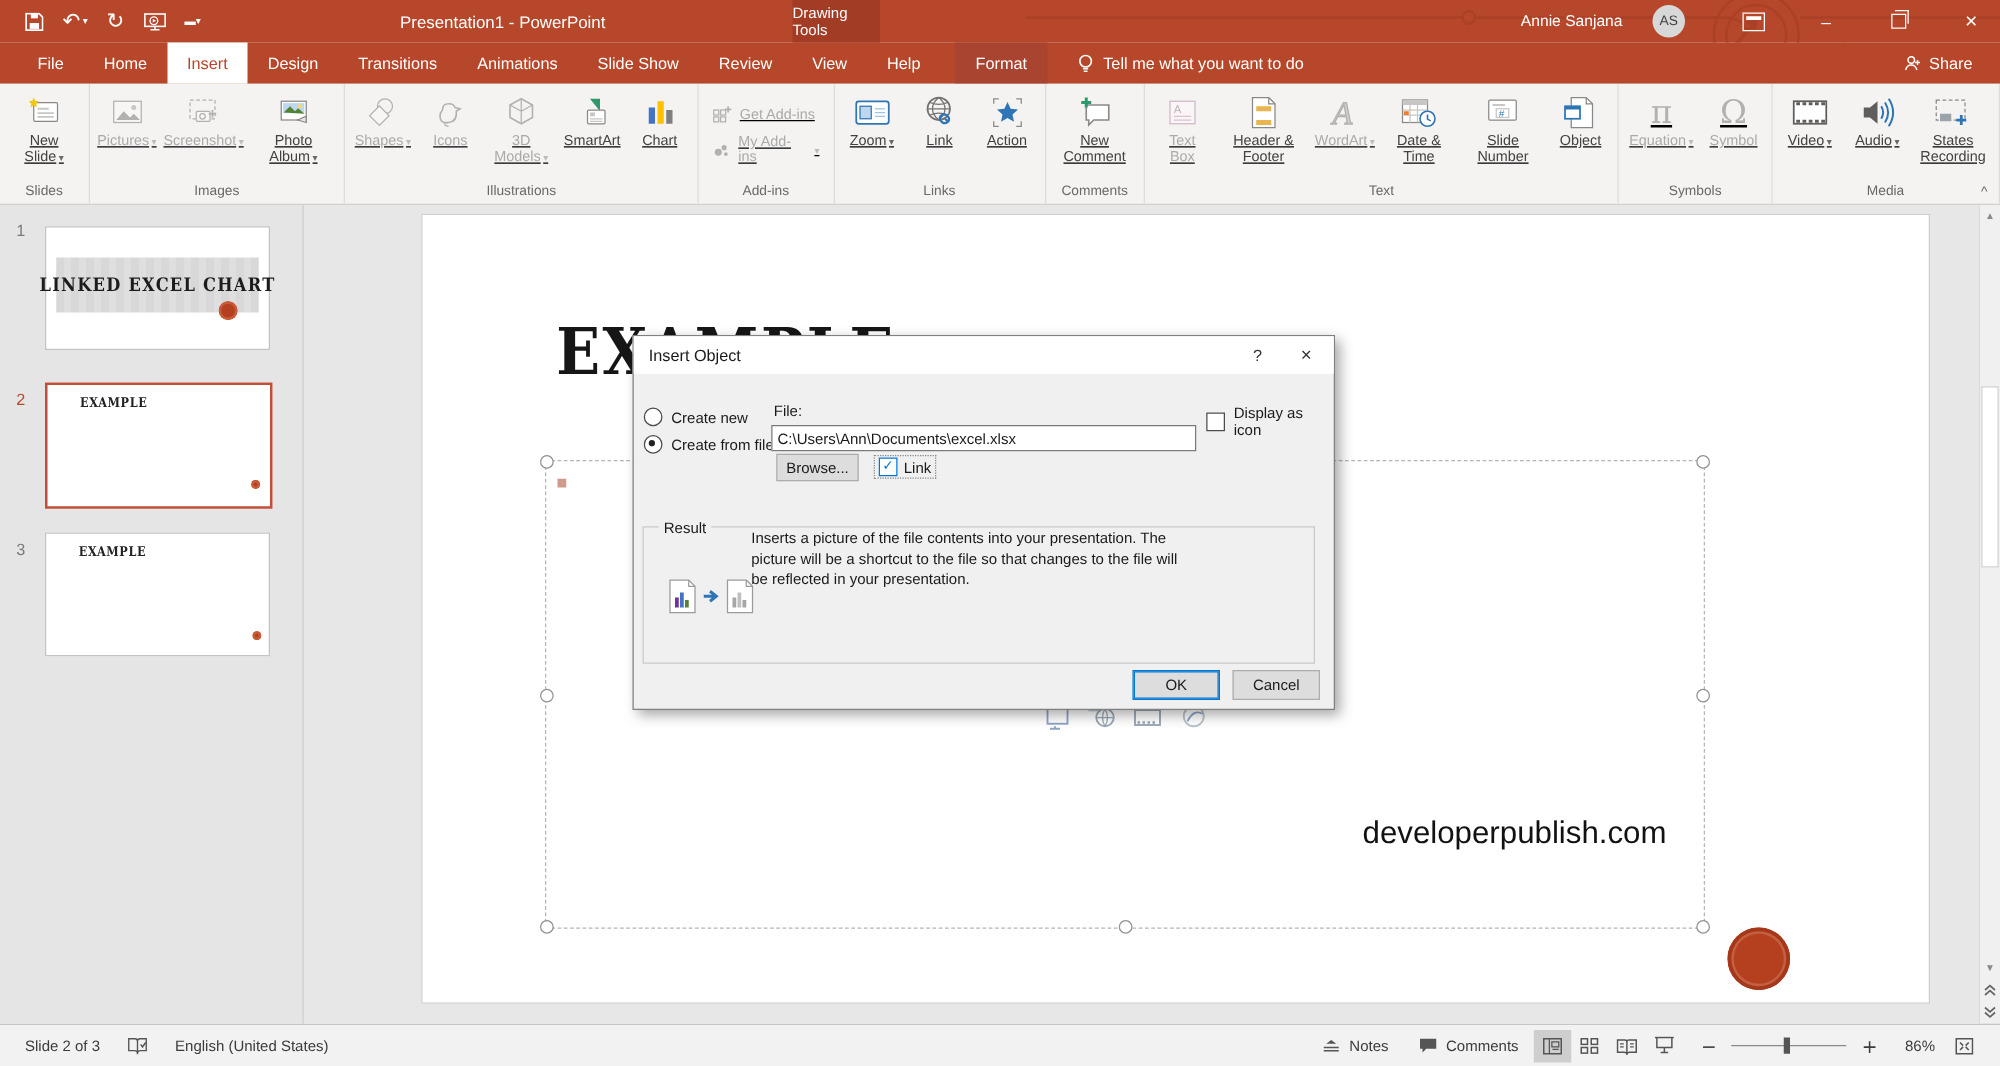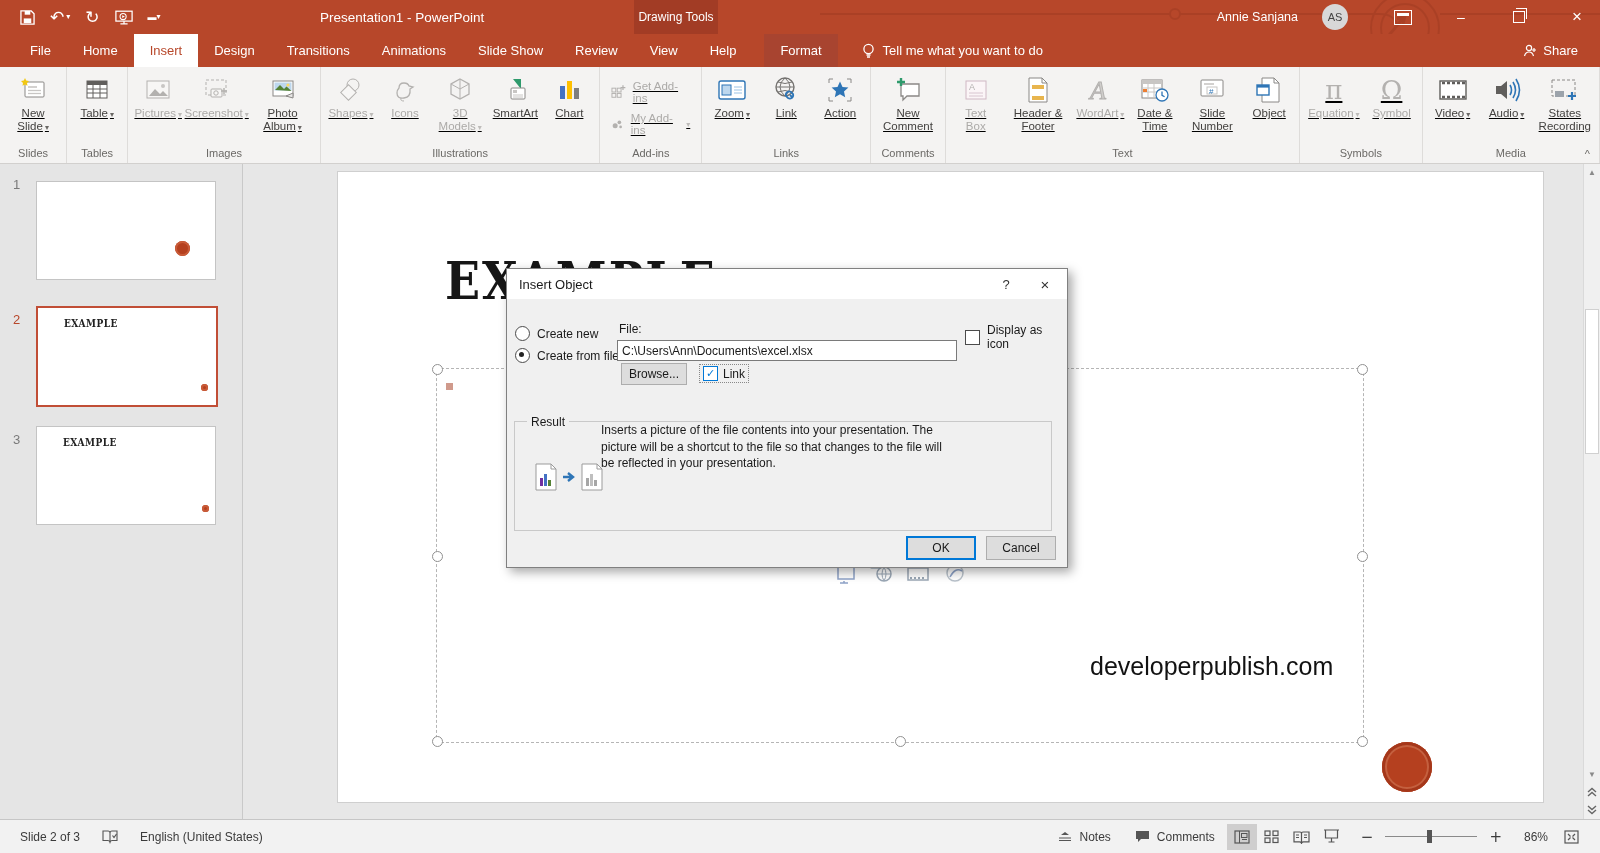--- a/index.html
+++ b/index.html
@@ -6,21 +6,21 @@
   body{width:1600px;height:853px;overflow:hidden;font-family:"Liberation Sans",sans-serif;
        -webkit-font-smoothing:antialiased;background:#E7E7E7;position:relative;}
   .page{width:1600px;height:853px;display:flex;flex-direction:column;}
 
   
   .titlebar{height:34px;background:#B7472A;color:#fff;display:flex;align-items:center;position:relative;flex:0 0 auto;}
   .deco{position:absolute;right:0;top:0;height:67px;width:780px;pointer-events:none;opacity:.5;}
   .qat{display:flex;align-items:center;gap:15px;padding-left:20px;z-index:2;}
   .qat .qbtn{color:#fff;font-size:15px;line-height:1;cursor:default;display:flex;align-items:center;}
   .win-title{position:absolute;left:320px;top:0;height:34px;display:flex;align-items:center;font-size:13.5px;color:#fff;z-index:2;}
-  .ctx-tools{position:absolute;left:634px;top:0;width:84px;height:34px;background:#A23C25;display:flex;align-items:center;justify-content:center;font-size:12px;color:#fff;z-index:2;}
+  .ctx-tools{position:absolute;left:634px;top:0;width:70px;height:34px;background:#A23C25;display:flex;align-items:center;justify-content:center;font-size:12px;color:#fff;z-index:2;}
   .tb-right{margin-left:auto;display:flex;align-items:center;gap:12px;z-index:2;}
   .user-name{font-size:12.5px;margin-right:12px;}
   .avatar{width:26px;height:26px;border-radius:50%;background:#D8D8D8;color:#444;font-size:11px;display:flex;align-items:center;justify-content:center;margin-right:20px;}
   .winbtn{width:46px;height:34px;display:flex;align-items:center;justify-content:center;color:#fff;font-size:14px;}
   .restore-box{width:10px;height:10px;border:1px solid #fff;position:relative;}
   .restore-box:before{content:"";position:absolute;left:2px;top:-4px;width:10px;height:10px;border:1px solid #fff;border-bottom:none;border-left:none;}
   .ribbonbar-ic{width:16px;height:13px;border:1px solid #fff;position:relative;}
   .ribbonbar-ic:before{content:"";position:absolute;top:2px;left:2px;right:2px;height:3px;background:#fff;}
 
   
@@ -216,35 +216,20 @@
                 <line x1="9" y1="17.5" x2="22" y2="17.5" stroke="#C8C6C4" stroke-width="1.3"></line>
                 <path d="M6 2 l1.2 2.6 2.8.4 -2 2 .5 2.8 -2.5-1.3 -2.5 1.3 .5-2.8 -2-2 2.8-.4 Z" fill="#F2C811"></path>
               </svg>
           </span>
           <span class="lbl"><span>New Slide</span><span class="caret">▾</span></span>
         </div>
       </div>
       <div class="glabel">Slides</div>
     </div>
 
-    <div class="rgroup">
-      <div class="rbtns">
-        <div class="bbtn">
-          <span class="icbox">
-            <svg class="ic" width="28" height="28" viewBox="0 0 28 28">
-                <rect x="4" y="5" width="20" height="17" fill="#fff" stroke="#605E5C"></rect>
-                <rect x="4" y="5" width="20" height="4" fill="#605E5C"></rect>
-                <path d="M4 13 h20 M4 17 h20 M10 9 v13 M17 9 v13" stroke="#605E5C"></path>
-              </svg>
-          </span>
-          <span class="lbl"><span>Table</span><span class="caret">▾</span></span>
-        </div>
-      </div>
-      <div class="glabel">Tables</div>
-    </div>
 
     <div class="rgroup">
       <div class="rbtns">
         <div class="bbtn dis">
           <span class="icbox">
             <svg class="ic" width="28" height="28" viewBox="0 0 28 28">
                 <rect x="3" y="5" width="22" height="17" fill="#F7F6F5" stroke="#B3B1AF"></rect>
                 <circle cx="19" cy="10" r="2" fill="#C8C6C4"></circle>
                 <path d="M5 20 l6-7 5 5 3-3 5 5 Z" fill="#B3B1AF"></path>
               </svg>
@@ -526,20 +511,23 @@
     </div>
 
     <span class="collapse-ribbon">^</span>
   </div>
 
   <div class="main">
 
     <div class="thumbs">
       <span class="thumb-num" style="left:13px;top:13px;">1</span>
       <div class="thumb" style="top:17px;">
+        <div class="t1band">
+          <span class="t1title">LINKED EXCEL CHART</span>
+        </div>
         <span class="stamp-sm" style="left:138px;top:59px;width:15px;height:15px;"></span>
       </div>
 
       <span class="thumb-num" style="left:13px;top:148px;color:#B7472A;">2</span>
       <div class="thumb sel" style="top:142px;">
         <span class="texample">EXAMPLE</span>
         <span class="stamp-sm" style="left:163px;top:76px;width:7px;height:7px;"></span>
       </div>
 
       <span class="thumb-num" style="left:13px;top:268px;">3</span>

